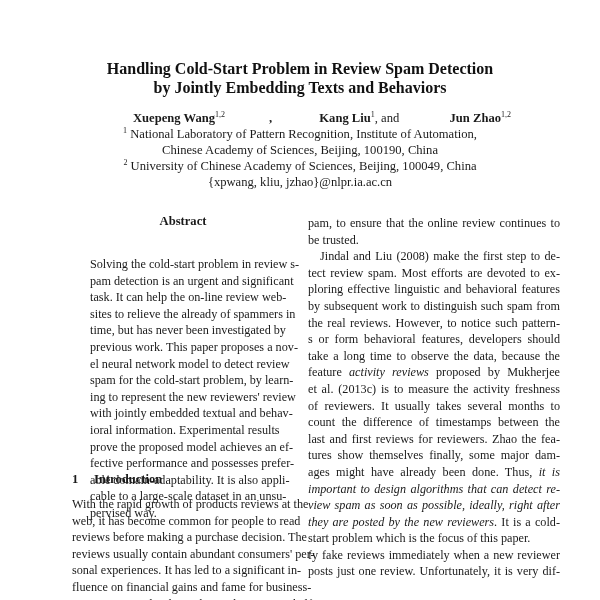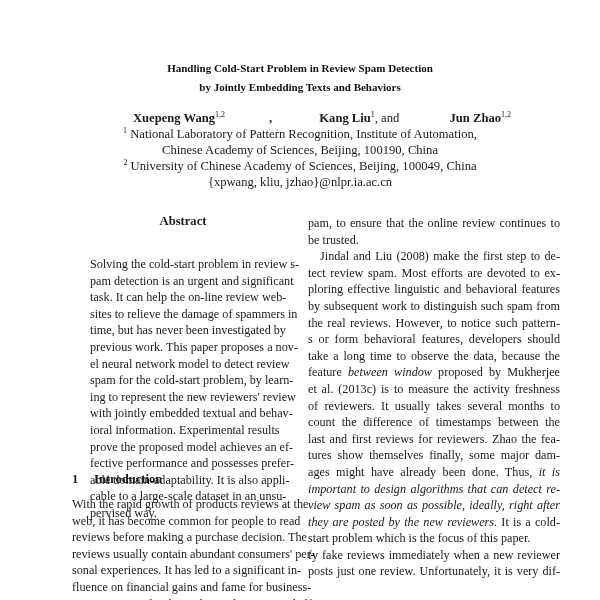--- a/index.html
+++ b/index.html
@@ -1,19 +1,19 @@
 <!DOCTYPE html>
 <html><head>
 <meta charset="utf-8">
 <style>
   html, body { margin:0; padding:0; background:#ffffff; }
   body { width:600px; height:600px; overflow:hidden; position:relative;
          font-family:"Liberation Serif", "DejaVu Serif", serif; color:#1a1a1a; }
   .title { position:absolute; left:0; width:600px; top:59px; text-align:center;
-           font-weight:bold; font-size:11px; line-height:19px; color:#111; }
+           font-weight:bold; font-size:16px; line-height:19px; color:#111; }
   .authors { position:absolute; left:0; width:600px; top:110px; text-align:center;
              font-size:12.6px; line-height:16px; }
   .authors b { font-weight:bold;margin-left:44px; }
   .authors sup { font-size:8px; vertical-align:super; line-height:0; }
   .abs-head { position:absolute; left:72px; width:222px; top:214px; text-align:center;
               font-weight:bold; font-size:12.6px; }
   .abstract { position:absolute; left:90px; width:186px; top:256px;
               font-size:12.2px; line-height:16.6px; text-align:justify; }
   .sec-head { position:absolute; left:72px; top:472px; font-weight:bold; font-size:12.6px; }
   .sec-head .num { display:inline-block; width:22px; }
@@ -45,21 +45,21 @@
   <div><sup>2</sup> <span>University of Chinese Academy of Sciences, Beijing, 100049, China</span></div>
   <div>{xpwang, kliu, jzhao}@nlpr.ia.ac.cn</div>
 </div>
 
 <div class="abs-head">Abstract</div>
 
 <div class="abstract">
   <span class="line">Solving the cold-start problem in review s-</span>
   <span class="line">pam detection is an urgent and significant</span>
   <span class="line">task. It can help the on-line review web-</span>
-  <span class="line">sites to relieve the damage of spammers in</span>
+  <span class="line">sites to relieve the already of spammers in</span>
   <span class="line">time, but has never been investigated by</span>
   <span class="line">previous work. This paper proposes a nov-</span>
   <span class="line">el neural network model to detect review</span>
   <span class="line">spam for the cold-start problem, by learn-</span>
   <span class="line">ing to represent the new reviewers' review</span>
   <span class="line">with jointly embedded textual and behav-</span>
   <span class="line">ioral information. Experimental results</span>
   <span class="line">prove the proposed model achieves an ef-</span>
   <span class="line">fective performance and possesses prefer-</span>
   <span class="line">able domain-adaptability. It is also appli-</span>
@@ -85,21 +85,21 @@
 <div class="right-text">
   <span class="line">pam, to ensure that the online review continues to</span>
   <span class="line last">be trusted.</span>
   <span class="line indent">Jindal and Liu (2008) make the first step to de-</span>
   <span class="line">tect review spam. Most efforts are devoted to ex-</span>
   <span class="line">ploring effective linguistic and behavioral features</span>
   <span class="line">by subsequent work to distinguish such spam from</span>
   <span class="line">the real reviews. However, to notice such pattern-</span>
   <span class="line">s or form behavioral features, developers should</span>
   <span class="line">take a long time to observe the data, because the</span>
-  <span class="line"><span>feature </span><i>between window</i><span> proposed by Mukherjee</span></span>
+  <span class="line"><span>feature </span><i>activity reviews</i><span> proposed by Mukherjee</span></span>
   <span class="line">et al. (2013c) is to measure the activity freshness</span>
   <span class="line">of reviewers. It usually takes several months to</span>
   <span class="line">count the difference of timestamps between the</span>
   <span class="line">last and first reviews for reviewers. Zhao the fea-</span>
   <span class="line">tures show themselves finally, some major dam-</span>
   <span class="line"><span>ages might have already been done. Thus, </span><i>it is</i></span>
   <span class="line"><i>important to design algorithms that can detect re-</i></span>
   <span class="line"><i>view spam as soon as possible, ideally, right after</i></span>
   <span class="line"><i>they are posted by the new reviewers</i><span>. It is a cold-</span></span>
   <span class="line last">start problem which is the focus of this paper.</span>

